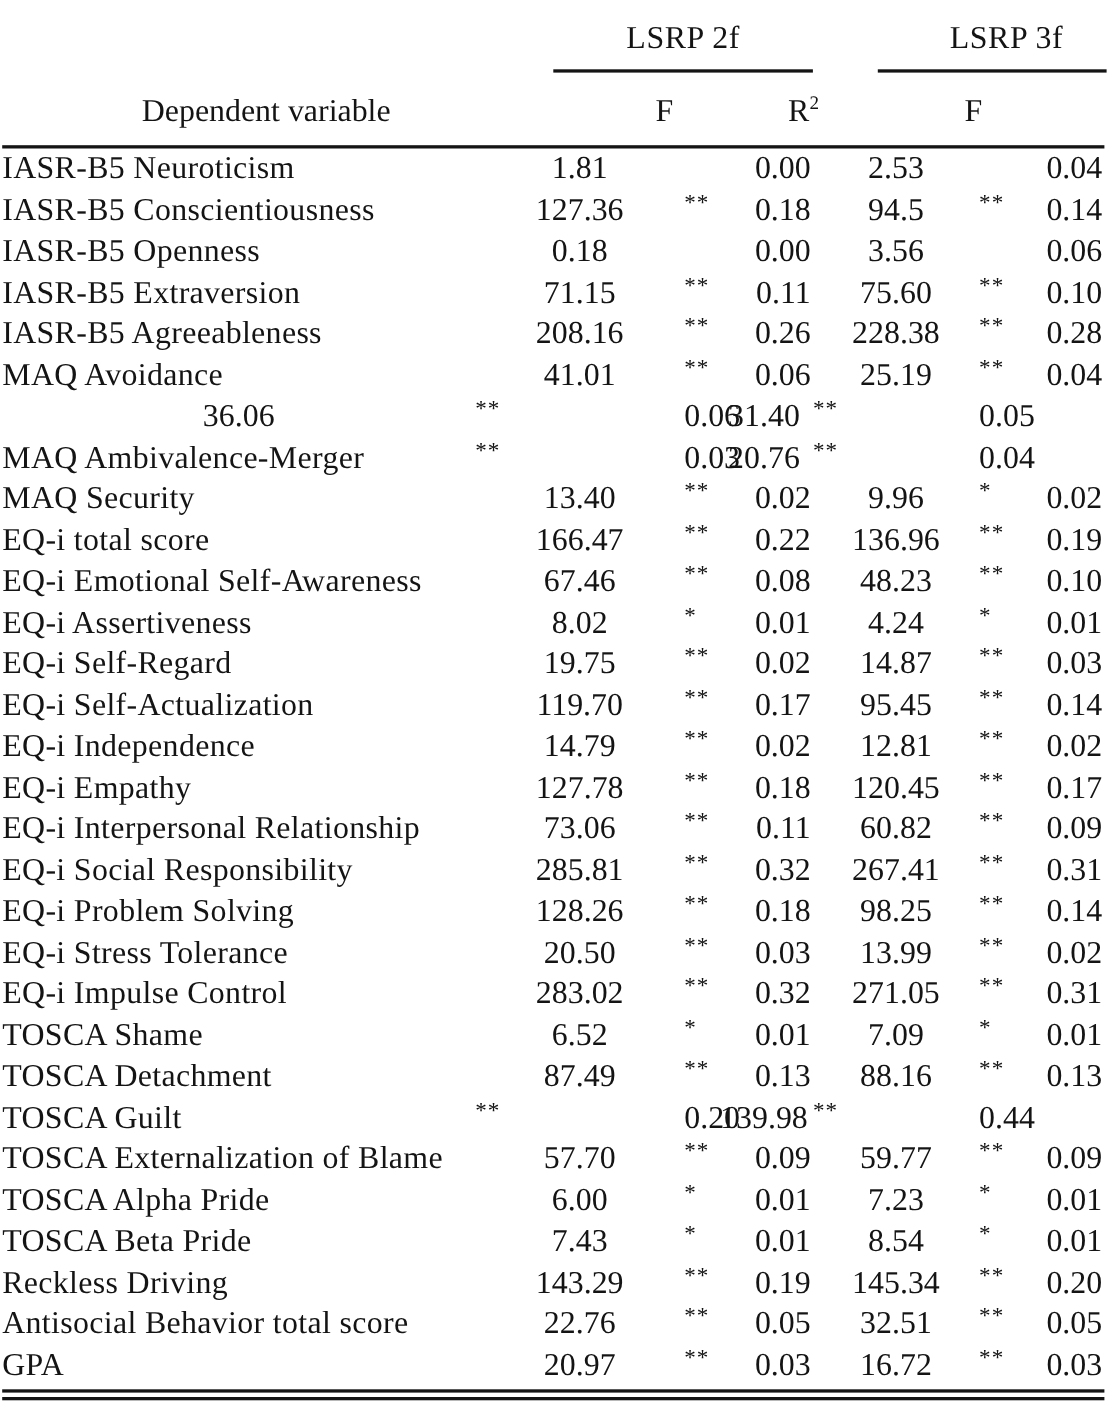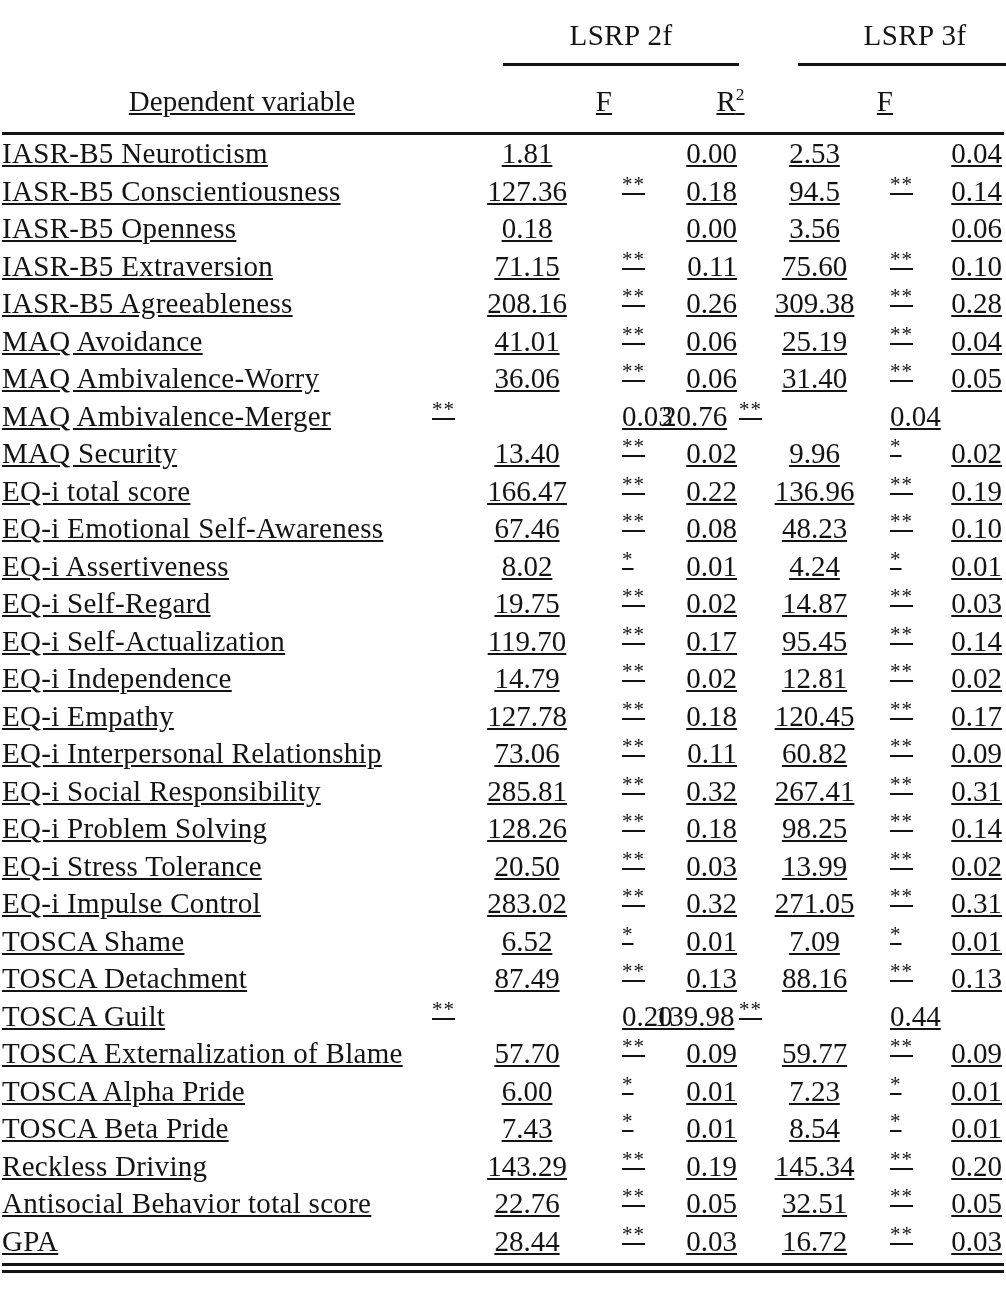--- a/index.html
+++ b/index.html
@@ -3,21 +3,21 @@
 <meta charset="utf-8">
 <style>
   * { margin:0; padding:0; box-sizing:border-box; }
   html,body { background:#ffffff; }
   body {
     width:1006px; height:1297px;
     font-family:"Liberation Serif", serif;
     color:#141414;
     overflow:hidden;
   }
-  .page { padding:8px 2px 0 2px; width:1006px;text-decoration:underline; }
+  .page { padding:8px 2px 0 2px; width:1006px; }
 
   
   .group-row { position:relative; height:64px; }
   .group {
     position:absolute; top:4px; height:54px;
     border-bottom:3px solid #141414;
     text-align:center; font-size:29px; line-height:46px;
     letter-spacing:0.5px;
   }
   .group-2f { left:501px; width:236px; }
@@ -113,37 +113,36 @@
     <div class="val">75.60</div>
     <div class="sig">**</div>
     <div class="rval">0.10</div>
   </div>
 
   <div class="grid row">
     <div class="label">IASR-B5 Agreeableness</div>
     <div class="val">208.16</div>
     <div class="sig">**</div>
     <div class="rval">0.26</div>
-    <div class="val">309.38</div>
+    <div class="val">228.38</div>
     <div class="sig">**</div>
     <div class="rval">0.28</div>
   </div>
 
   <div class="grid row">
     <div class="label">MAQ Avoidance</div>
     <div class="val">41.01</div>
     <div class="sig">**</div>
     <div class="rval">0.06</div>
     <div class="val">25.19</div>
     <div class="sig">**</div>
     <div class="rval">0.04</div>
   </div>
 
   <div class="grid row">
-    <div class="label">MAQ Ambivalence-Worry</div>
     <div class="val">36.06</div>
     <div class="sig">**</div>
     <div class="rval">0.06</div>
     <div class="val">31.40</div>
     <div class="sig">**</div>
     <div class="rval">0.05</div>
   </div>
 
   <div class="grid row">
     <div class="label">MAQ Ambivalence-Merger</div>
@@ -358,21 +357,21 @@
     <div class="val">22.76</div>
     <div class="sig">**</div>
     <div class="rval">0.05</div>
     <div class="val">32.51</div>
     <div class="sig">**</div>
     <div class="rval">0.05</div>
   </div>
 
   <div class="grid row">
     <div class="label">GPA</div>
-    <div class="val">28.44</div>
+    <div class="val">20.97</div>
     <div class="sig">**</div>
     <div class="rval">0.03</div>
     <div class="val">16.72</div>
     <div class="sig">**</div>
     <div class="rval">0.03</div>
   </div>
 </div>
 
   <div class="double-rule"></div>
 

